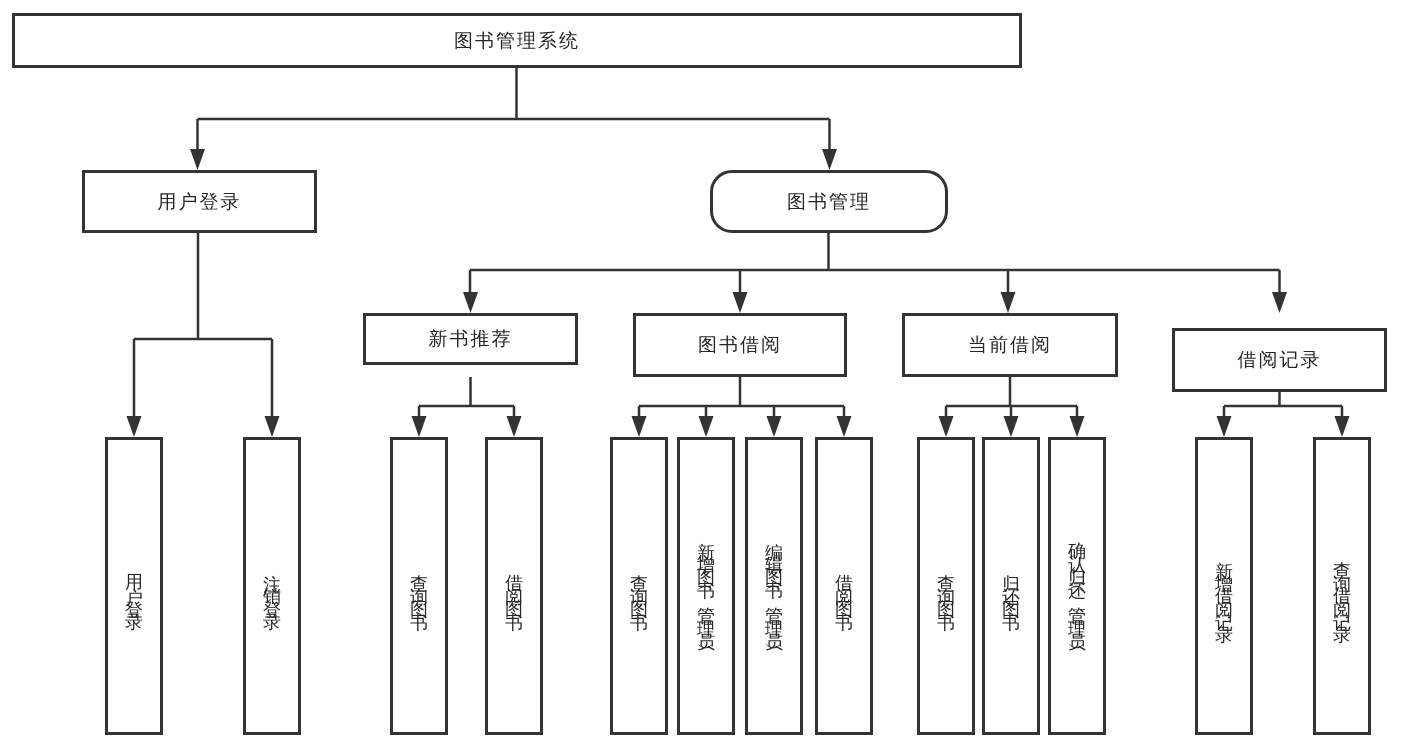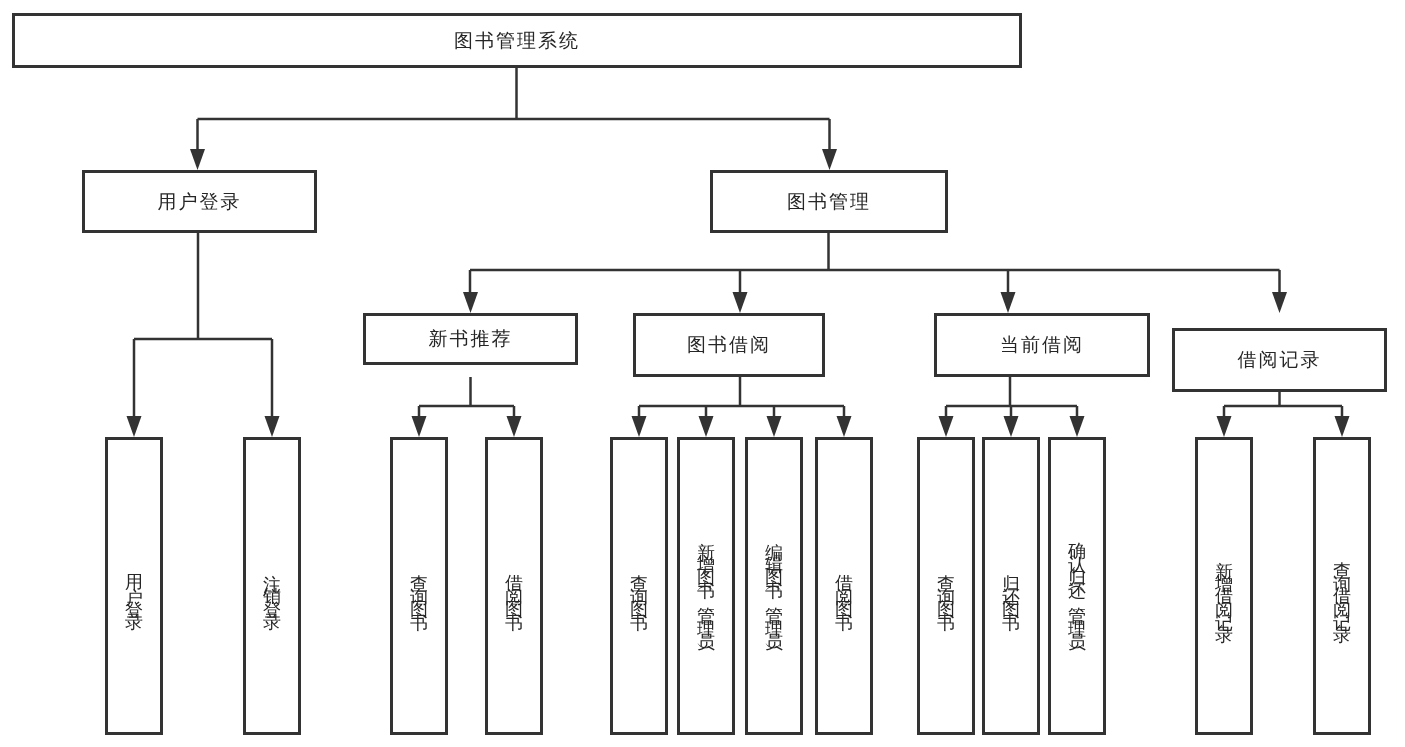--- a/index.html
+++ b/index.html
@@ -47,25 +47,25 @@
     writing-mode: vertical-rl;
     text-orientation: mixed;
     font-size: 18px;
     letter-spacing: 13px;
     line-height: 1;
   }
   
   .n-root   { left: 12px;  top: 13px;  width: 1010px; height: 55px; }
   
   .n-login  { left: 82px;  top: 170px; width: 235px;  height: 63px; }
-  .n-mgmt   { left: 710px; top: 170px; width: 238px;  height: 63px; }
+  .n-mgmt   { left: 710px; top: 170px; width: 238px;  height: 63px; border-radius: 22px; }
   
   .n-newrec { left: 363px;  top: 313px; width: 215px; height: 52px; }
-  .n-borrow { left: 633px;  top: 313px; width: 192px; height: 64px; }
-  .n-curr   { left: 902px;  top: 313px; width: 216px; height: 64px; margin-left: 32px; }
+  .n-borrow { left: 633px;  top: 313px; width: 214px; height: 64px; }
+  .n-curr   { left: 902px;  top: 313px; width: 216px; height: 64px; }
   .n-record { left: 1172px; top: 328px; width: 215px; height: 64px; }
   
   .l1  { left: 105px; }
   .l2  { left: 243px; }
   .l3  { left: 390px; }
   .l4  { left: 485px; }
   .l5  { left: 610px; }
   .l6  { left: 677px; }
   .l7  { left: 745px; }
   .l8  { left: 815px; }

